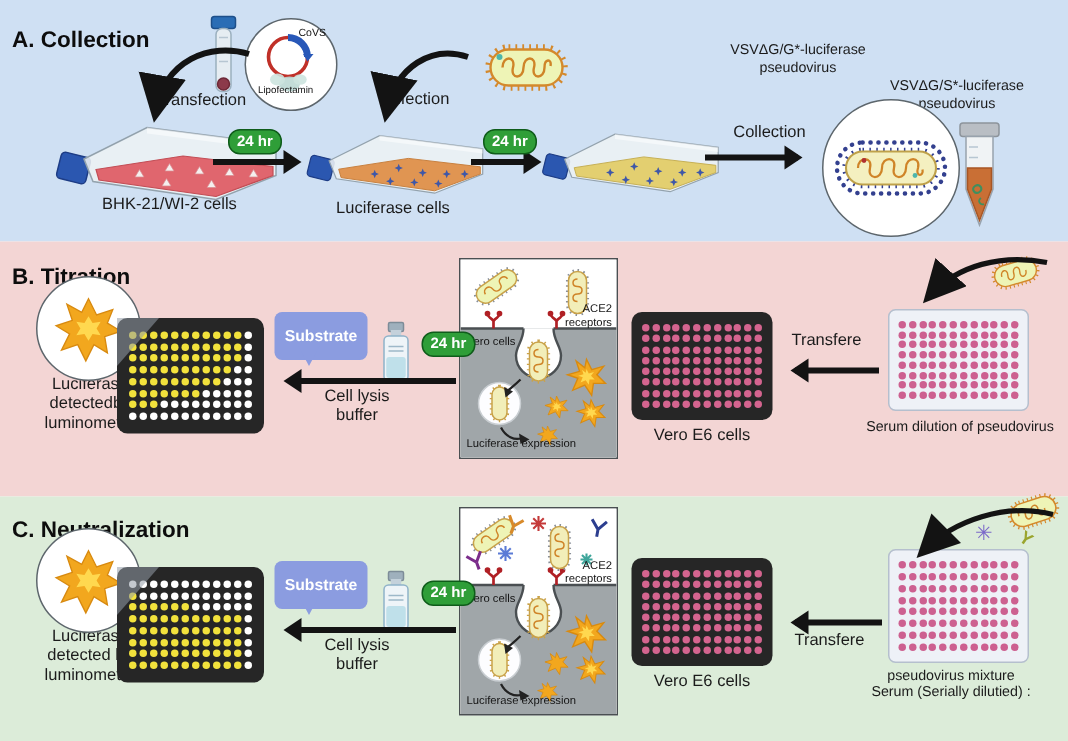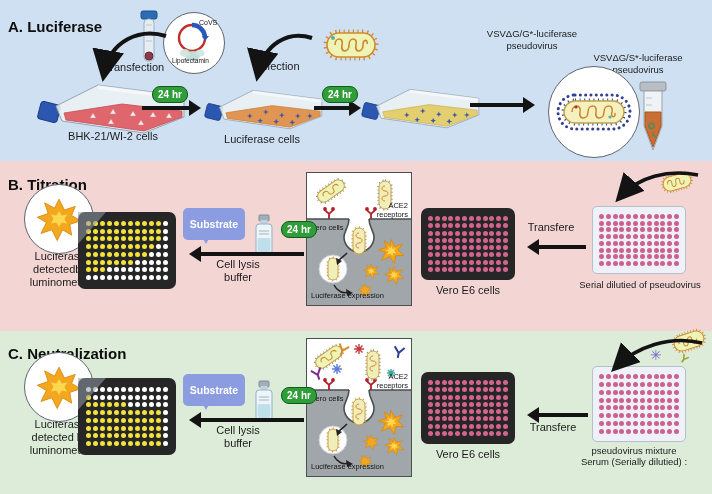--- a/index.html
+++ b/index.html
@@ -36,21 +36,21 @@
   .beam{position:absolute;background:rgba(148,157,167,.55);clip-path:polygon(0 0,100% 0,0 100%);z-index:3;}
   .glyph{position:absolute;line-height:1;z-index:3;}
   svg.deco{position:absolute;overflow:visible;z-index:2;}
 </style>
 </head>
 <body>
 
 <div id="canvas">
 
   <section class="panel panel-a">
-    <h2 class="ptitle" style="left:8px;top:6px;">A. Luciferase</h2>
+    <h2 class="ptitle" style="left:8px;top:6px;">A. Collection</h2>
 
     <svg class="deco" style="left:138px;top:11px;width:22px;height:60px;" viewBox="0 0 22 60">
       <rect x="3" y="0" width="16" height="8" rx="2" fill="#2a6db5" stroke="#1d4f8a"></rect>
       <rect x="6" y="8" width="10" height="42" rx="4" fill="#e6edf2" stroke="#9bb0bf"></rect>
       <line x1="8" y1="14" x2="14" y2="14" stroke="#b7c6d2" stroke-width="1"></line>
       <line x1="8" y1="22" x2="14" y2="22" stroke="#b7c6d2" stroke-width="1"></line>
       <line x1="8" y1="30" x2="14" y2="30" stroke="#b7c6d2" stroke-width="1"></line>
       <ellipse cx="11" cy="45" rx="4" ry="4" fill="#8c3a4a" stroke="#6d2836"></ellipse>
     </svg>
 
@@ -147,20 +147,21 @@
         <path d="M75,35 l1,-2.5 1,2.5 2.5,1 -2.5,1 -1,2.5 -1,-2.5 -2.5,-1 Z"></path>
         <path d="M95,39 l1,-2.5 1,2.5 2.5,1 -2.5,1 -1,2.5 -1,-2.5 -2.5,-1 Z"></path>
         <path d="M115,40 l1,-2.5 1,2.5 2.5,1 -2.5,1 -1,2.5 -1,-2.5 -2.5,-1 Z"></path>
         <path d="M68,46 l1,-2.5 1,2.5 2.5,1 -2.5,1 -1,2.5 -1,-2.5 -2.5,-1 Z"></path>
         <path d="M88,47 l1,-2.5 1,2.5 2.5,1 -2.5,1 -1,2.5 -1,-2.5 -2.5,-1 Z"></path>
         <path d="M108,48 l1,-2.5 1,2.5 2.5,1 -2.5,1 -1,2.5 -1,-2.5 -2.5,-1 Z"></path>
         <path d="M130,40 l1,-2.5 1,2.5 2.5,1 -2.5,1 -1,2.5 -1,-2.5 -2.5,-1 Z"></path>
       </g>
     </svg>
 
+    <div class="lbl" style="left:458px;top:82px;width:110px;">Collection</div>
     <div class="harrow right" style="left:470px;top:103px;width:62px;"></div>
 
     <div class="bigcircle" style="left:548px;top:66px;width:90px;height:90px;">
       <svg width="84" height="50" viewBox="0 0 84 50">
         <rect x="6" y="8" width="72" height="34" rx="17" fill="none" stroke="#33408f" stroke-width="3" stroke-dasharray="0.1,5.2" stroke-linecap="round"></rect>
         <rect x="12" y="14" width="60" height="22" rx="11" fill="none" stroke="#33408f" stroke-width="5" stroke-dasharray="1,3.6"></rect>
         <rect x="12" y="14" width="60" height="22" rx="11" fill="#f4f0c0" stroke="#bfa14a" stroke-width="1.4"></rect>
         <path d="M20,25 C20,17 30,17 28,25 C26,33 36,33 36,25 C36,17 46,17 44,25 C42,33 52,33 52,25 C52,17 62,17 60,25 C58,31 64,31 63,26" fill="none" stroke="#cf8428" stroke-width="1.5"></path>
         <circle cx="24" cy="20" r="1.6" fill="#b03030"></circle>
           <circle cx="58" cy="30" r="1.6" fill="#4db6ac"></circle>
@@ -615,21 +616,21 @@
           <span class="well" style="background: rgb(205, 96, 144);"></span>
           <span class="well" style="background: rgb(205, 96, 144);"></span>
           <span class="well" style="background: rgb(205, 96, 144);"></span>
           <span class="well" style="background: rgb(205, 96, 144);"></span>
           <span class="well" style="background: rgb(205, 96, 144);"></span>
           <span class="well" style="background: rgb(205, 96, 144);"></span>
           <span class="well" style="background: rgb(205, 96, 144);"></span>
           <span class="well" style="background: rgb(205, 96, 144);"></span>
         </div>
       </div>
-    <div class="lbl sm" style="left:570px;top:118px;width:140px;">Serial dilutied of pseudovirus</div>
+    <div class="lbl sm" style="left:570px;top:118px;width:140px;">Serum dilution of pseudovirus</div>
 
     <svg class="deco" style="left:654px;top:8px;width:46px;height:26px;transform:rotate(-16deg);" viewBox="0 0 66 44">
       <rect x="9" y="10" width="48" height="24" rx="12" fill="none" stroke="#d4892c" stroke-width="7" stroke-dasharray="1.2,3.4"></rect>
       <rect x="9" y="10" width="48" height="24" rx="12" fill="#eef4b6" stroke="#d4892c" stroke-width="1.6"></rect>
       <path d="M17,22 C17,14 26,14 24,22 C22,30 31,30 31,22 C31,14 40,14 38,22 C36,30 45,30 45,22" fill="none" stroke="#cf8428" stroke-width="1.6"></path>
     </svg>
     <svg class="deco" style="left:612px;top:8px;width:92px;height:36px;" viewBox="0 0 92 36">
       <defs>
           <marker id="mB1" markerWidth="9" markerHeight="9" refX="6" refY="4" orient="auto">
             <path d="M0,0 L8,4 L0,8 Z" fill="#131313"></path>

